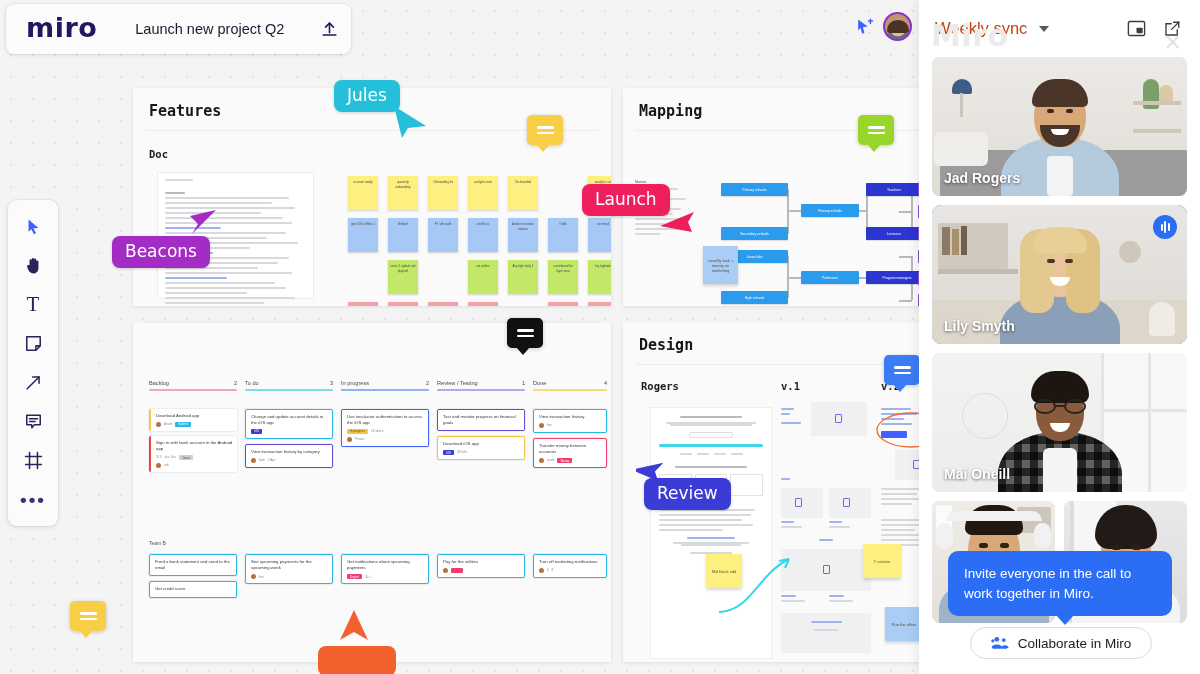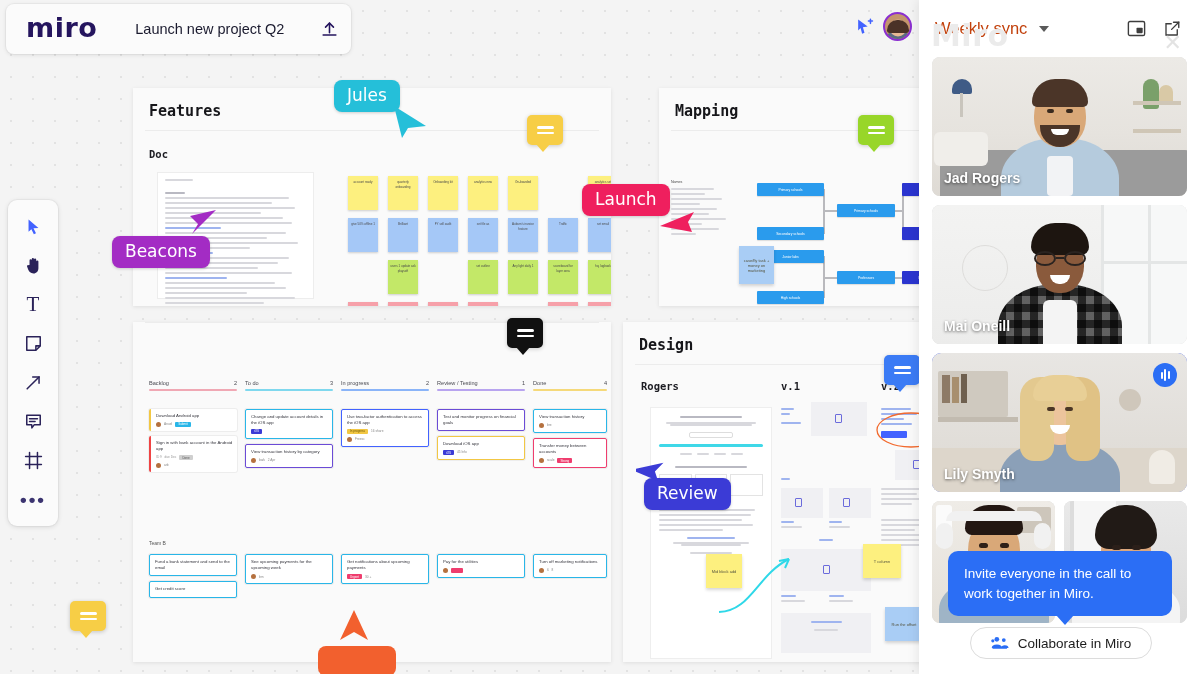--- a/index.html
+++ b/index.html
@@ -87,21 +87,21 @@
     overflow: hidden;
   }
   .frame-title {
     font-family: "DejaVu Sans Mono", monospace;
     font-weight: 700; color: #16161a;
     padding: 14px 0 10px 16px;
   }
   .frame-rule { height: 1px; background: #ececec; margin: 0 12px; }
 
   #frame-features { left: 133px; top: 88px; width: 478px; height: 218px; }
-  #frame-mapping  { left: 659px; top: 88px; width: 340px; height: 218px; }
+  #frame-mapping  { left: 623px; top: 88px; width: 340px; height: 218px; }
   #frame-tasks    { left: 133px; top: 322px; width: 478px; height: 340px; }
   #frame-design   { left: 623px; top: 322px; width: 340px; height: 340px; }
   #frame-features .frame-title, #frame-tasks .frame-title { font-size: 15px; }
   #frame-mapping .frame-title,  #frame-design .frame-title { font-size: 15px; }
 
   .sub-label {
     font-family: "DejaVu Sans Mono", monospace;
     font-weight: 700; font-size: 10.5px; color: #1c1c22;
   }
 
@@ -847,41 +847,20 @@
         <div class="obj" style="left:50%;transform:translateX(-50%);top:68px;width:40px;height:22px;background:#4b3528;border-radius:0 0 20px 20px"></div>
         <div class="obj" style="left:50%;transform:translateX(-50%);top:72px;width:18px;height:6px;background:#fff;border-radius:0 0 9px 9px"></div>
         <div class="hair" style="left:50%;transform:translateX(-50%);top:22px;width:56px;height:28px;background:#4b3528;border-radius:28px 28px 6px 6px"></div>
         <div class="obj" style="left:50%;transform:translateX(-50%);top:48px;width:46px;height:5px;"></div>
         <div class="obj" style="left:calc(50% - 13px);top:52px;width:7px;height:4px;background:#3a2a1e;border-radius:3px"></div>
         <div class="obj" style="left:calc(50% + 6px);top:52px;width:7px;height:4px;background:#3a2a1e;border-radius:3px"></div>
       </div>
       <span class="name">Jad Rogers</span>
     </div>
 
-    <div class="tile">
-      <div class="ph">
-        <div class="bg" style="background:linear-gradient(180deg,#f3f3f2 0%,#ececeb 100%)"></div>
-        <div class="obj" style="right:0;top:0;width:86px;height:100%;background:#f7f8f8;border-left:3px solid #e4e6e6"></div>
-        <div class="obj" style="right:36px;top:0;width:3px;height:100%;background:#e4e6e6"></div>
-        <div class="obj" style="right:0;top:56px;width:86px;height:3px;background:#e4e6e6"></div>
-        <div class="obj" style="left:30px;top:40px;width:46px;height:46px;border:1.5px solid #dddcda;border-radius:50%"></div>
-        <div class="torso" style="left:50%;transform:translateX(-50%);bottom:0;width:124px;height:60px;background:#6f6f6f;
-             background-image:repeating-linear-gradient(0deg,#5a5a5a 0 8px,#efefef 8px 16px),repeating-linear-gradient(90deg,#5a5a5a 0 8px,#efefef 8px 16px);
-             background-blend-mode:multiply;"></div>
-        <div class="obj" style="left:50%;transform:translateX(-50%);bottom:0;width:34px;height:44px;background:#f4f4f4;border-radius:6px 6px 0 0"></div>
-        <div class="head" style="left:50%;transform:translateX(-50%);top:30px;width:48px;height:58px;background:#8a5a3c"></div>
-        <div class="hair" style="left:50%;transform:translateX(-50%);top:18px;width:58px;height:32px;background:#1d1510;border-radius:30px 30px 10px 10px"></div>
-        <div class="obj" style="left:calc(50% - 26px);top:46px;width:22px;height:15px;border:2px solid #2a2320;border-radius:50%;"></div>
-        <div class="obj" style="left:calc(50% + 4px);top:46px;width:22px;height:15px;border:2px solid #2a2320;border-radius:50%;"></div>
-        <div class="obj" style="left:calc(50% - 4px);top:52px;width:8px;height:2px;background:#2a2320"></div>
-        <div class="obj" style="left:50%;transform:translateX(-50%);top:70px;width:20px;height:9px;background:#fff;border-radius:0 0 10px 10px"></div>
-      </div>
-      <span class="name">Mai Oneill</span>
-    </div>
-
     <div class="tile active">
       <div class="ph">
         <div class="bg" style="background:linear-gradient(180deg,#e8e6e3 0%,#ddd9d3 100%)"></div>
         <div class="obj" style="left:6px;top:18px;width:70px;height:46px;background:#cfc9bf;border-radius:2px"></div>
         <div class="obj" style="left:10px;top:22px;width:8px;height:28px;background:#8d7a66"></div>
         <div class="obj" style="left:20px;top:24px;width:7px;height:26px;background:#a88f6e"></div>
         <div class="obj" style="left:29px;top:21px;width:6px;height:29px;background:#6f604f"></div>
         <div class="obj" style="left:6px;top:64px;width:80px;height:5px;background:#c2bbb0"></div>
         <div class="obj" style="left:0;bottom:0;width:100%;height:44px;background:#ddd6cb"></div>
         <div class="obj" style="right:12px;bottom:8px;width:26px;height:34px;background:#f0ece5;border-radius:13px 13px 4px 4px"></div>
@@ -896,20 +875,41 @@
         <div class="obj" style="left:50%;transform:translateX(-50%);top:72px;width:20px;height:9px;background:#fff;border-radius:0 0 10px 10px"></div>
       </div>
       <span class="audio">
         <b style="height:7px"></b>
           <b style="height:12px"></b>
           <b style="height:8px"></b>
       </span>
       <span class="name">Lily Smyth</span>
     </div>
 
+    <div class="tile">
+      <div class="ph">
+        <div class="bg" style="background:linear-gradient(180deg,#f3f3f2 0%,#ececeb 100%)"></div>
+        <div class="obj" style="right:0;top:0;width:86px;height:100%;background:#f7f8f8;border-left:3px solid #e4e6e6"></div>
+        <div class="obj" style="right:36px;top:0;width:3px;height:100%;background:#e4e6e6"></div>
+        <div class="obj" style="right:0;top:56px;width:86px;height:3px;background:#e4e6e6"></div>
+        <div class="obj" style="left:30px;top:40px;width:46px;height:46px;border:1.5px solid #dddcda;border-radius:50%"></div>
+        <div class="torso" style="left:50%;transform:translateX(-50%);bottom:0;width:124px;height:60px;background:#6f6f6f;
+             background-image:repeating-linear-gradient(0deg,#5a5a5a 0 8px,#efefef 8px 16px),repeating-linear-gradient(90deg,#5a5a5a 0 8px,#efefef 8px 16px);
+             background-blend-mode:multiply;"></div>
+        <div class="obj" style="left:50%;transform:translateX(-50%);bottom:0;width:34px;height:44px;background:#f4f4f4;border-radius:6px 6px 0 0"></div>
+        <div class="head" style="left:50%;transform:translateX(-50%);top:30px;width:48px;height:58px;background:#8a5a3c"></div>
+        <div class="hair" style="left:50%;transform:translateX(-50%);top:18px;width:58px;height:32px;background:#1d1510;border-radius:30px 30px 10px 10px"></div>
+        <div class="obj" style="left:calc(50% - 26px);top:46px;width:22px;height:15px;border:2px solid #2a2320;border-radius:50%;"></div>
+        <div class="obj" style="left:calc(50% + 4px);top:46px;width:22px;height:15px;border:2px solid #2a2320;border-radius:50%;"></div>
+        <div class="obj" style="left:calc(50% - 4px);top:52px;width:8px;height:2px;background:#2a2320"></div>
+        <div class="obj" style="left:50%;transform:translateX(-50%);top:70px;width:20px;height:9px;background:#fff;border-radius:0 0 10px 10px"></div>
+      </div>
+      <span class="name">Mai Oneill</span>
+    </div>
+
     <div class="tile-row">
       <div class="tile">
         <div class="ph">
           <div class="bg" style="background:linear-gradient(180deg,#efece7 0%,#e4e0d9 100%)"></div>
           <div class="obj" style="left:4px;top:4px;width:16px;height:40px;background:#fbfbfb;border-radius:3px"></div>
           <div class="obj" style="right:4px;top:6px;width:34px;height:26px;background:#cdc6bb;border-radius:2px"></div>
           <div class="torso" style="left:50%;transform:translateX(-50%);bottom:0;width:110px;height:46px;background:#9fb4c6"></div>
           <div class="head" style="left:50%;transform:translateX(-50%);top:16px;width:52px;height:66px;background:#d9a878"></div>
           <div class="hair" style="left:50%;transform:translateX(-50%);top:4px;width:58px;height:30px;background:#231712;border-radius:28px 28px 8px 8px"></div>
           <div class="obj" style="left:4px;top:22px;width:17px;height:26px;background:#f1f1f1;border-radius:9px"></div>

